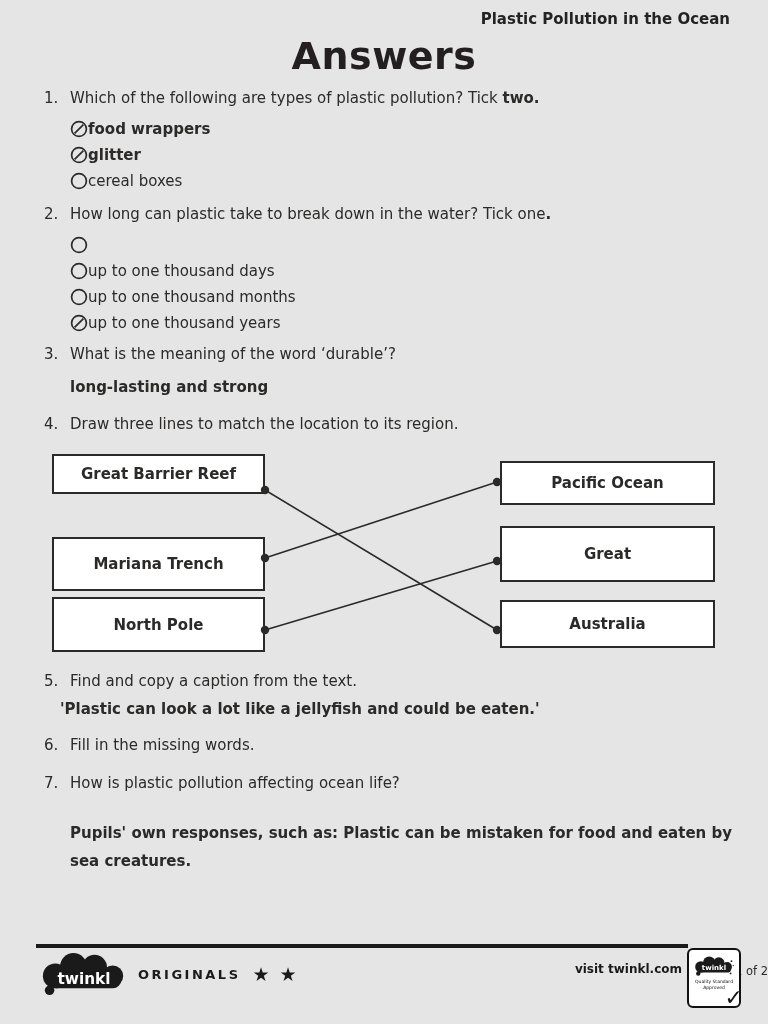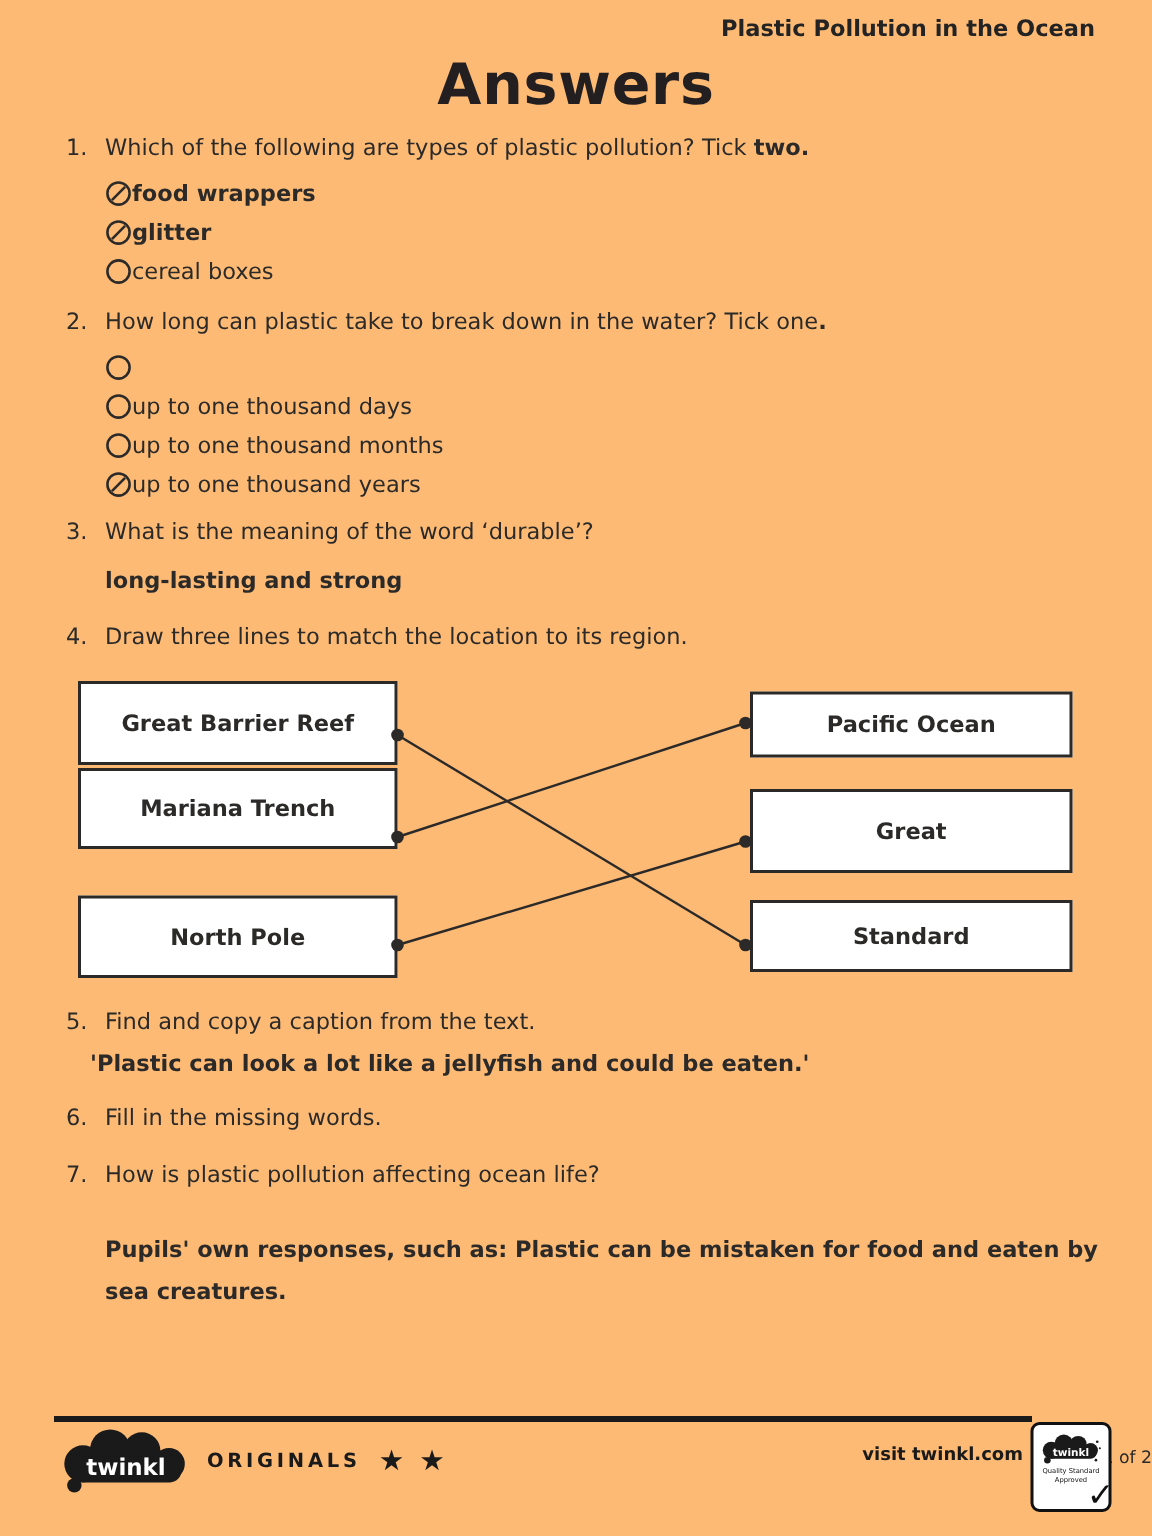--- a/index.html
+++ b/index.html
@@ -1,18 +1,18 @@
 <!DOCTYPE html>
 <html><head>
 <meta charset="utf-8">
 <style>
   * { margin:0; padding:0; box-sizing:border-box; }
   html,body { background:#ffffff; }
   .page {
-    position:relative; width:768px; height:1024px; background:#fdba74;
+    position:relative; width:768px; height:1024px; background:#e5e5e5;
     font-family:"DejaVu Sans", "Liberation Sans", sans-serif;
     color:#2b2a29; overflow:hidden;
   }
   .doc-header {
     position:absolute; top:10px; right:38px;
     font-size:15px; font-weight:bold; color:#232323;
   }
   .page-title {
     position:absolute; top:34px; left:0; width:100%;
     text-align:center; font-size:38px; font-weight:bold; color:#231f20;
@@ -38,22 +38,22 @@
   .fill-para { margin:15px 0 0 26px; font-size:15px; line-height:24px; }
   .q7-answer { margin:25px 0 0 26px; font-weight:bold; font-size:15px; line-height:28px; }
 
   
   .match-diagram { position:relative; height:212px; margin-top:11px; width:694px; }
   .match-box {
     position:absolute; border:2px solid #2b2a29; background:#fff;
     display:flex; align-items:center; justify-content:center;
     font-weight:bold; font-size:15px; color:#2b2a29;
   }
-  .box-l1 { left:8px;  top:8px;   width:213px; height:56px; }
-  .box-l2 { left:8px;  top:66px;  width:213px; height:54px; }
+  .box-l1 { left:8px;  top:8px;   width:213px; height:40px; }
+  .box-l2 { left:8px;  top:91px;  width:213px; height:54px; }
   .box-l3 { left:8px;  top:151px; width:213px; height:55px; }
   .box-r1 { left:456px; top:15px;  width:215px; height:44px; }
   .box-r2 { left:456px; top:80px;  width:215px; height:56px; }
   .box-r3 { left:456px; top:154px; width:215px; height:48px; }
   .match-lines { position:absolute; left:0; top:0; width:694px; height:212px; pointer-events:none; }
 
   
   .footer { position:absolute; left:0; top:944px; width:768px; height:80px; }
   .footer-bar { position:absolute; left:36px; top:0; width:652px; height:4px; background:#1a1a1a; }
   .footer-left { position:absolute; left:38px; top:8px; display:flex; align-items:center; gap:8px; }
@@ -151,21 +151,21 @@
       <span class="q-num">4.</span>
       <span class="q-text">Draw three lines to match the location to its region.</span>
     </div>
 
     <div class="match-diagram">
       <div class="match-box box-l1">Great Barrier Reef</div>
       <div class="match-box box-l2">Mariana Trench</div>
       <div class="match-box box-l3">North Pole</div>
       <div class="match-box box-r1">Pacific Ocean</div>
       <div class="match-box box-r2">Great</div>
-      <div class="match-box box-r3">Standard</div>
+      <div class="match-box box-r3">Australia</div>
       <svg class="match-lines" viewBox="0 0 694 212">
         <line x1="221" y1="44" x2="453" y2="184" stroke="#2b2a29" stroke-width="1.6"></line>
         <line x1="221" y1="112" x2="453" y2="36" stroke="#2b2a29" stroke-width="1.6"></line>
         <line x1="221" y1="184" x2="453" y2="115" stroke="#2b2a29" stroke-width="1.6"></line>
         <circle cx="221" cy="44" r="4.2" fill="#2b2a29"></circle>
         <circle cx="221" cy="112" r="4.2" fill="#2b2a29"></circle>
         <circle cx="221" cy="184" r="4.2" fill="#2b2a29"></circle>
         <circle cx="453" cy="36" r="4.2" fill="#2b2a29"></circle>
         <circle cx="453" cy="115" r="4.2" fill="#2b2a29"></circle>
         <circle cx="453" cy="184" r="4.2" fill="#2b2a29"></circle>

